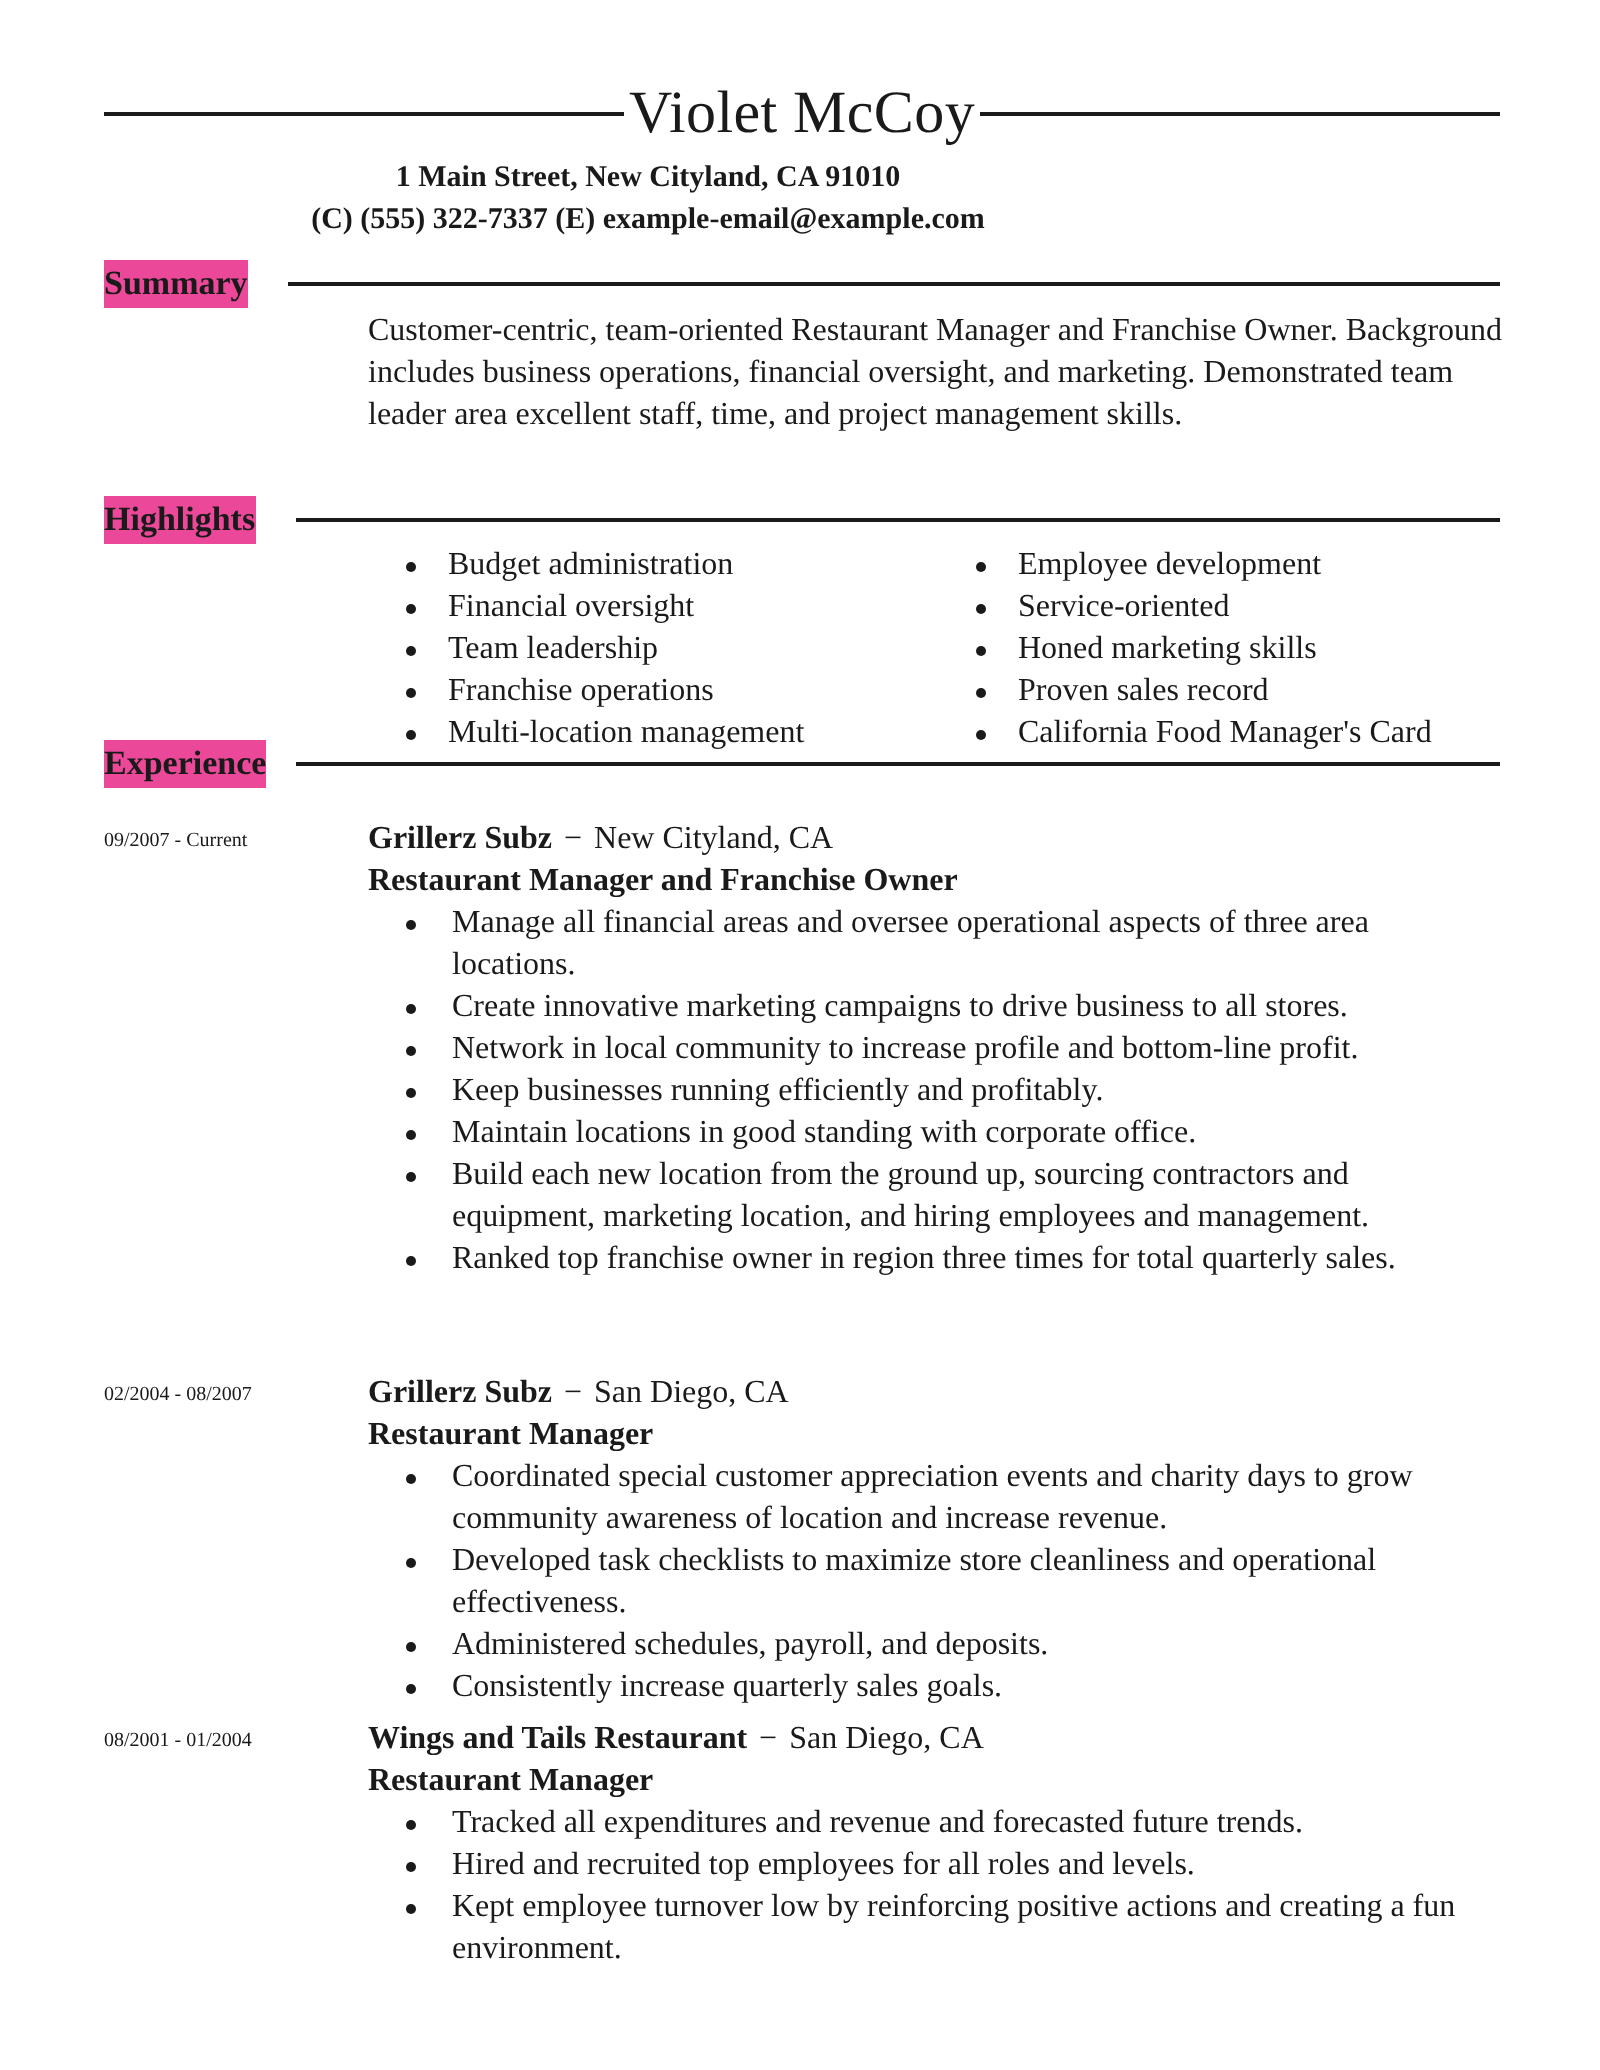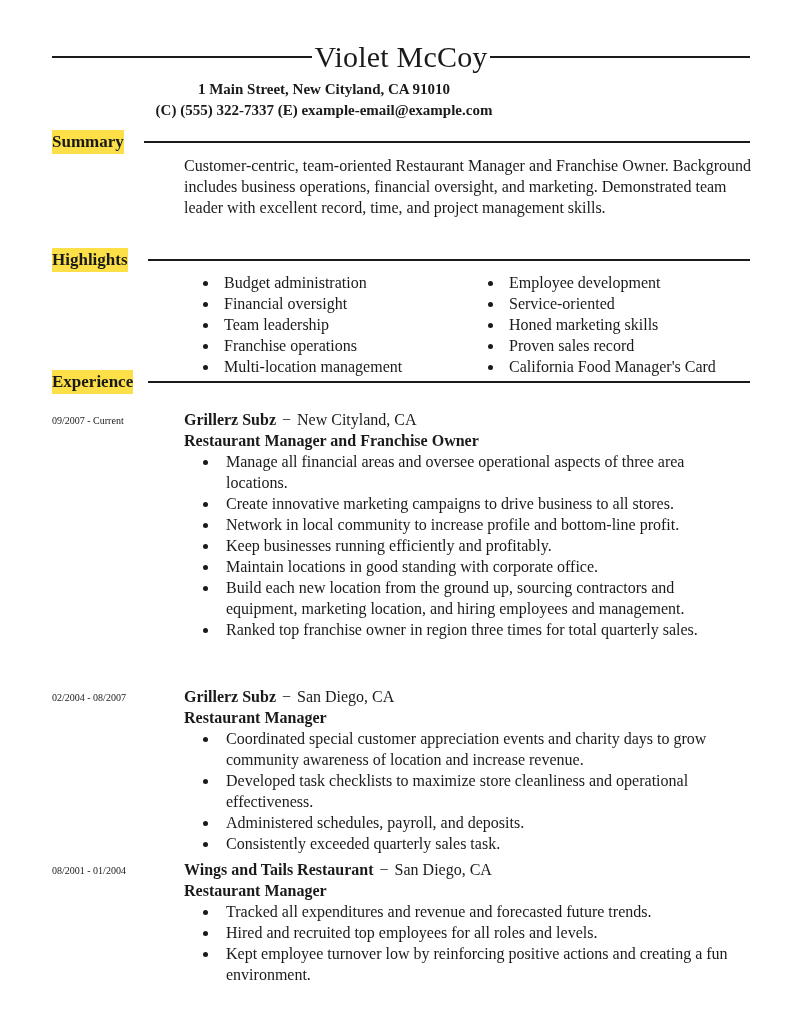--- a/index.html
+++ b/index.html
@@ -21,21 +21,21 @@
   }
   .contact {
     position: absolute; left: 0; width: 648px; text-align: center;
     font-size: 15px; font-weight: bold; line-height: 22px;
   }
   .contact.addr { top: 78px; }
   .contact.phone { top: 99px; }
 
   
   .section-head { position: absolute; left: 52px; width: 698px; height: 24px; }
-  .section-title { position: absolute; left: 0; top: 0; font-size: 17px; font-weight: bold; line-height: 24px; background: #fde047; padding-right: 0; }
+  .section-title { position: absolute; left: 0; top: 0; font-size: 17px; font-weight: bold; line-height: 24px; background: #ec4899; padding-right: 0; }
   .section-line { position: absolute; right: 0; top: 11px; height: 2px; background: #1a1a1a; }
 
   .body-text { position: absolute; left: 184px; width: 570px; font-size: 16px; line-height: 21px; }
 
   
   .hl-col { position: absolute; top: 272px; margin: 0; padding: 0; list-style: none; }
   .hl-col.left { left: 200px; }
   .hl-col.right { left: 485px; }
   .bullet-item { position: relative; padding-left: 24px; font-size: 16px; line-height: 21px; }
   .bullet-item .dot {
@@ -63,21 +63,21 @@
     <div class="name">Violet McCoy</div>
     <div class="name-line right"></div>
   </div>
   <div class="contact addr">1 Main Street, New Cityland, CA 91010</div>
   <div class="contact phone">(C) (555) 322-7337 (E) example-email@example.com</div>
 
   <div class="section-head" style="top:130px;">
     <span class="section-title">Summary</span>
     <div class="section-line" style="left:92px;"></div>
   </div>
-  <div class="body-text" style="top:155px;">Customer-centric, team-oriented Restaurant Manager and Franchise Owner. Background includes business operations, financial oversight, and marketing. Demonstrated team leader with excellent record, time, and project management skills.</div>
+  <div class="body-text" style="top:155px;">Customer-centric, team-oriented Restaurant Manager and Franchise Owner. Background includes business operations, financial oversight, and marketing. Demonstrated team leader area excellent staff, time, and project management skills.</div>
 
   <div class="section-head" style="top:248px;">
     <span class="section-title">Highlights</span>
     <div class="section-line" style="left:96px;"></div>
   </div>
   <ul class="hl-col left">
     <li class="bullet-item"><span class="dot"></span><span>Budget administration</span></li>
     <li class="bullet-item"><span class="dot"></span><span>Financial oversight</span></li>
     <li class="bullet-item"><span class="dot"></span><span>Team leadership</span></li>
     <li class="bullet-item"><span class="dot"></span><span>Franchise operations</span></li>
@@ -119,21 +119,21 @@
     <div class="job-date">02/2004 - 08/2007</div>
     <div class="job-main">
       <div class="job-employer">
         <span class="emp">Grillerz Subz</span><span class="sep">−</span><span>San Diego, CA</span>
       </div>
       <div class="job-title">Restaurant Manager</div>
       <ul class="job-bullets">
         <li class="bullet-item"><span class="dot"></span><span>Coordinated special customer appreciation events and charity days to grow community awareness of location and increase revenue.</span></li>
         <li class="bullet-item"><span class="dot"></span><span>Developed task checklists to maximize store cleanliness and operational effectiveness.</span></li>
         <li class="bullet-item"><span class="dot"></span><span>Administered schedules, payroll, and deposits.</span></li>
-        <li class="bullet-item"><span class="dot"></span><span>Consistently exceeded quarterly sales task.</span></li>
+        <li class="bullet-item"><span class="dot"></span><span>Consistently increase quarterly sales goals.</span></li>
       </ul>
     </div>
   </div>
 
   <div class="job" style="top:859px;">
     <div class="job-date">08/2001 - 01/2004</div>
     <div class="job-main">
       <div class="job-employer">
         <span class="emp">Wings and Tails Restaurant</span><span class="sep">−</span><span>San Diego, CA</span>
       </div>

